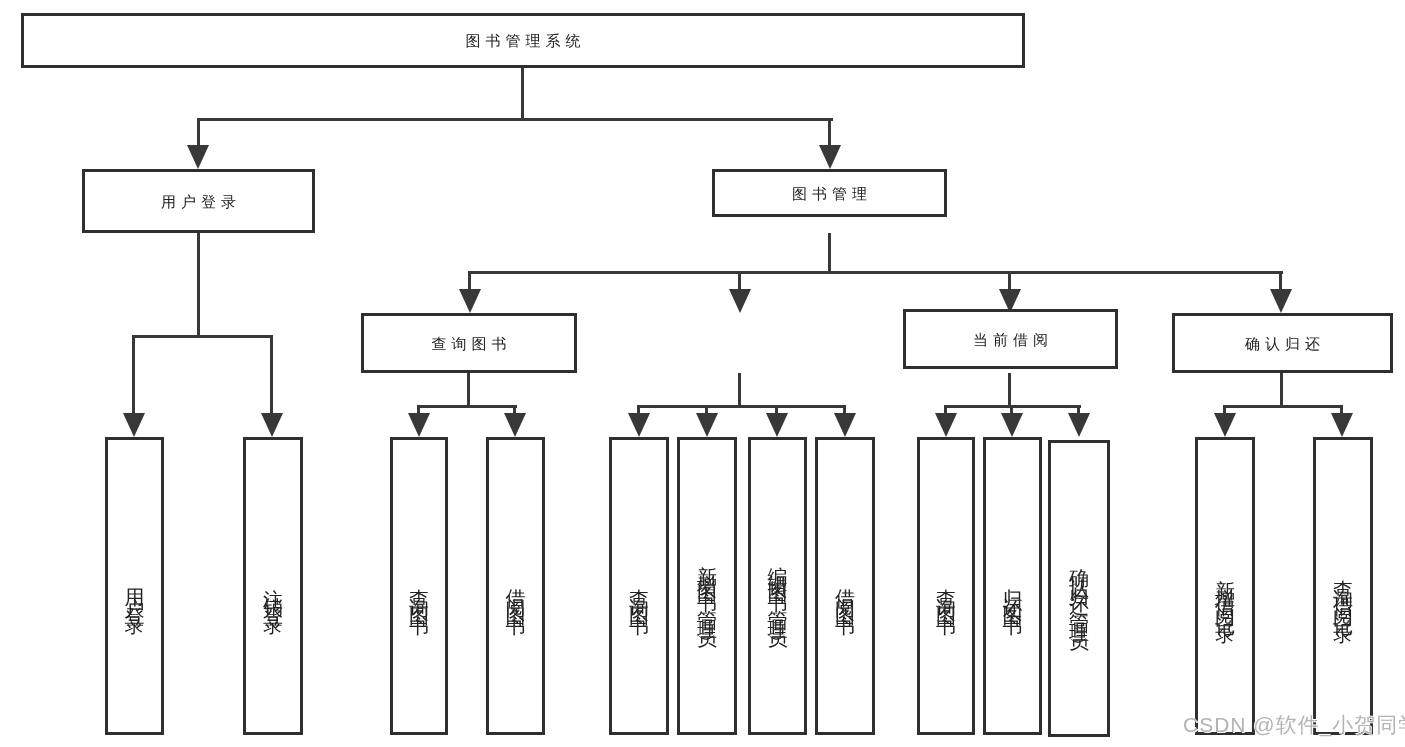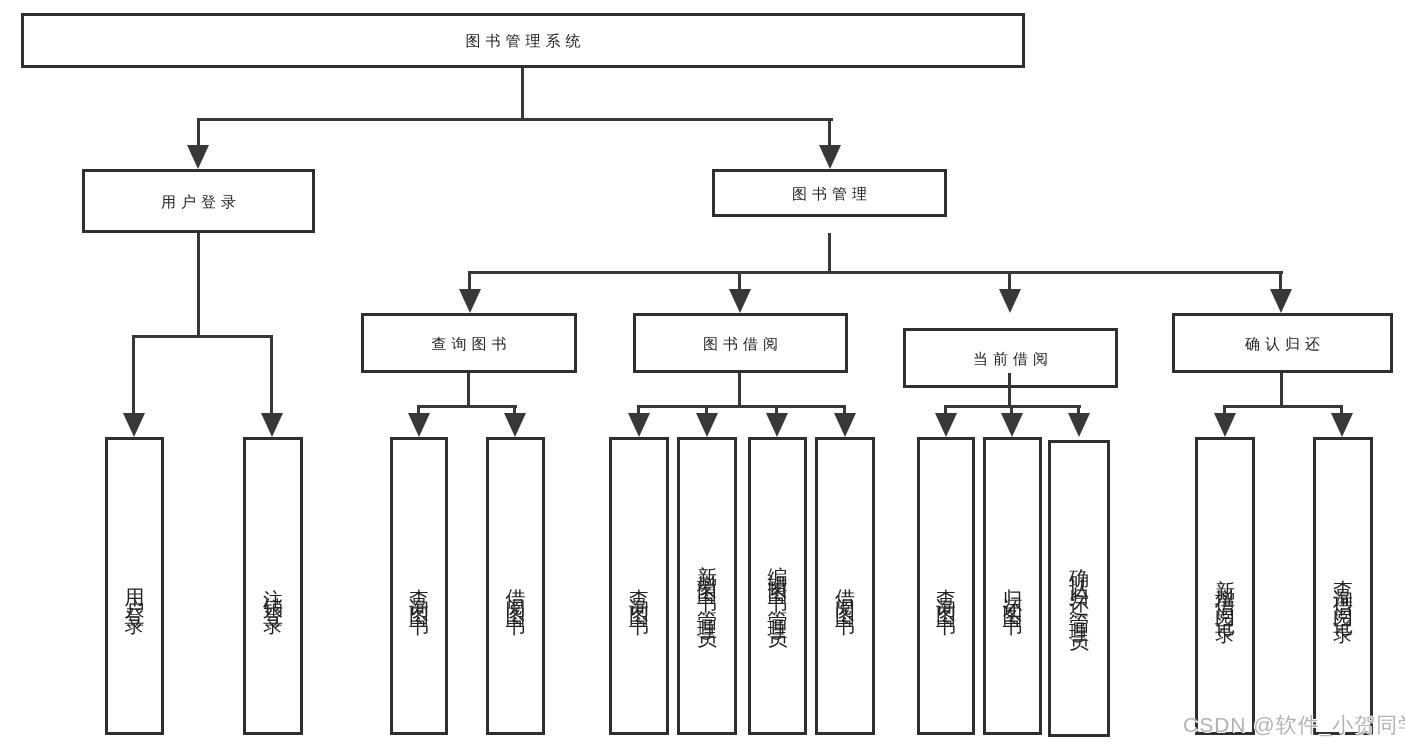--- a/index.html
+++ b/index.html
@@ -82,24 +82,21 @@
   <div class="v" style="left:738px;top:271px;height:20px"></div>
   <div class="arr" style="left:729px;top:289px"></div>
   <div class="v" style="left:1008px;top:271px;height:20px"></div>
   <div class="arr" style="left:999px;top:289px"></div>
   <div class="v" style="left:1279px;top:271px;height:20px"></div>
   <div class="arr" style="left:1270px;top:289px"></div>
 
   <div class="box hdr" style="left:361px;top:313px;width:216px;height:60px">
     <span>查询图书</span>
   </div>
-  <div class="box hdr" style="left:633px;top:313px;width:215px;height:60px">
-    <span>图书借阅</span>
-  </div>
-  <div class="box hdr" style="left:903px;top:328px;width:215px;height:60px">
+  <div class="box hdr" style="left:903px;top:309px;width:215px;height:60px">
     <span>当前借阅</span>
   </div>
   <div class="box hdr" style="left:1172px;top:313px;width:221px;height:60px">
     <span>确认归还</span>
   </div>
 
   <div class="v" style="left:467px;top:373px;height:32px"></div>
   <div class="h" style="left:417px;top:405px;width:100px"></div>
   <div class="v" style="left:417px;top:405px;height:10px"></div>
   <div class="arr" style="left:408px;top:413px"></div>

